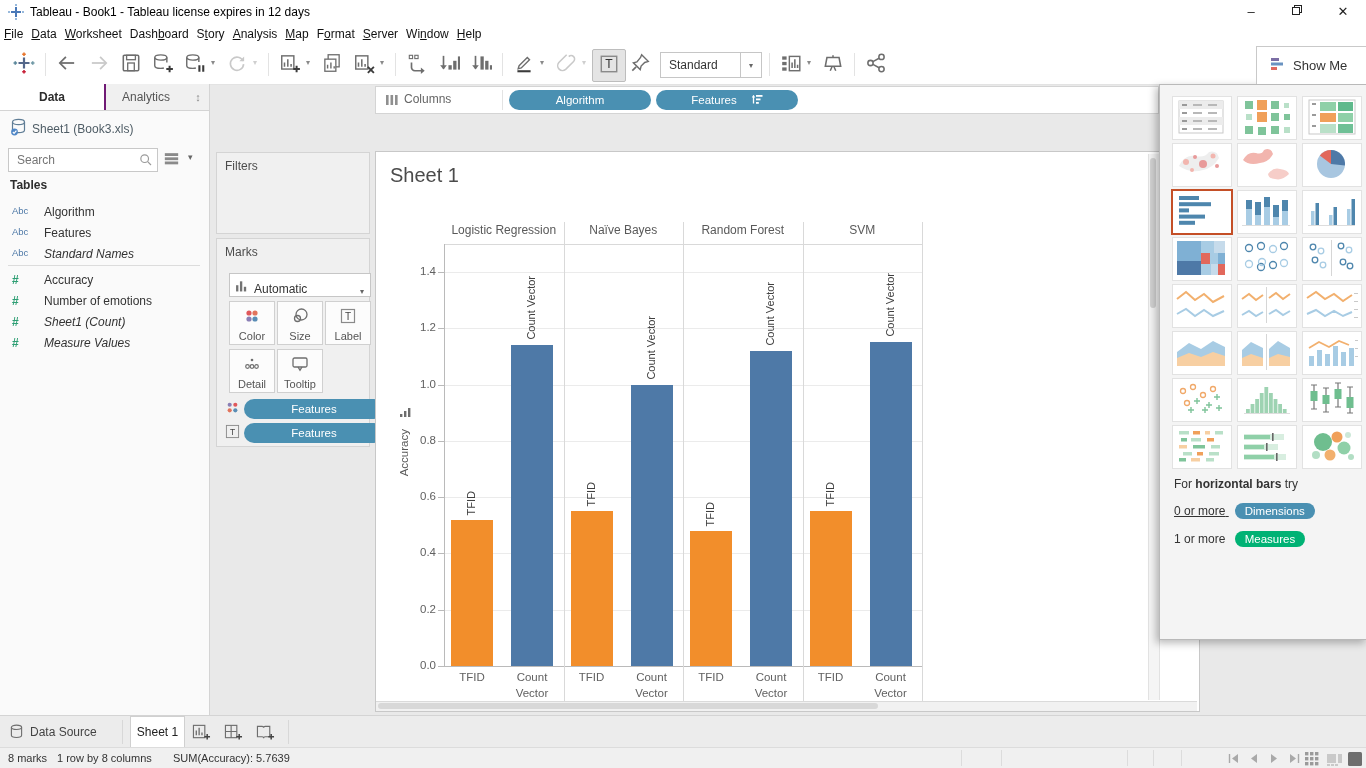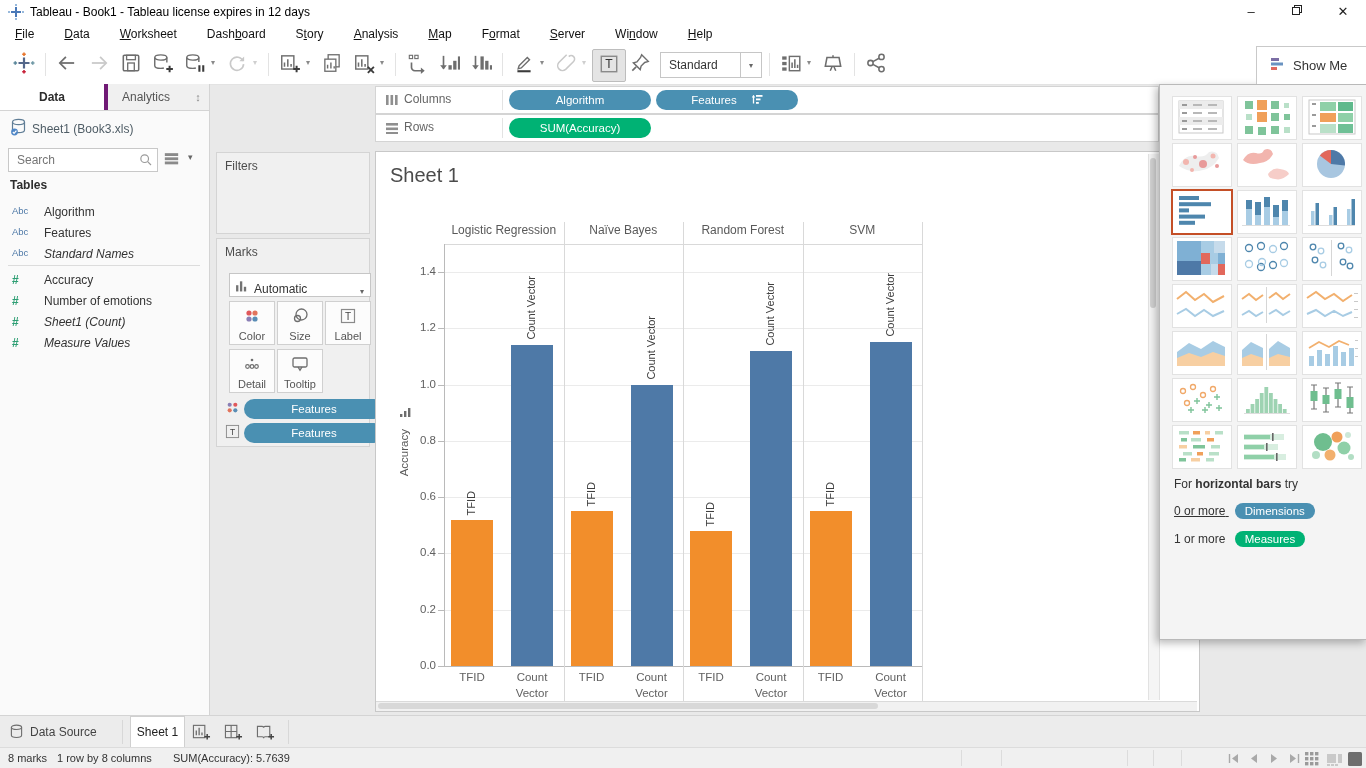--- a/index.html
+++ b/index.html
@@ -5,21 +5,21 @@
   html,body{margin:0;padding:0;background:#9a9a9a;}
   .app{position:relative;width:1366px;height:768px;background:#e9e9e9;overflow:hidden;
        font-family:"Liberation Sans",sans-serif;font-size:12px;color:#333;}
   .abs{position:absolute;}
   
   .titlebar{left:0;top:0;width:1366px;height:24px;background:#fff;}
   .titlebar .ttl{position:absolute;left:30px;top:5px;font-size:12px;color:#000;}
   .winbtn{position:absolute;top:0;width:46px;height:24px;text-align:center;line-height:24px;color:#222;font-size:13px;}
   
   .menubar{left:0;top:24px;width:1366px;height:21px;background:#fff;}
-  .mi{display:inline-block;padding:3px 15px;font-size:12px;color:#111;cursor:default;}
+  .mi{display:inline-block;padding:3px 4px;font-size:12px;color:#111;cursor:default;}
   
   .toolbar{left:0;top:45px;width:1366px;height:39px;background:#fff;border-bottom:1px solid #e3e3e3;}
   .tbtn{position:absolute;top:4px;width:32px;height:31px;display:flex;align-items:center;justify-content:center;border-radius:2px;}
   .tbtn.active{background:#e4e4e4;border:1px solid #bdbdbd;}
   .tsep{position:absolute;top:8px;width:1px;height:23px;background:#e3e3e3;}
   .tcaret{position:absolute;top:13px;font-size:8px;color:#8a8a8a;}
   .tdrop{position:absolute;top:7px;height:24px;background:#fff;border:1px solid #c6c6c6;display:flex;align-items:center;}
   .tdrop .lbl{padding:0 8px;font-size:12px;color:#333;flex:1;}
   .tdrop .dc{width:20px;height:100%;border-left:1px solid #c6c6c6;display:flex;align-items:center;justify-content:center;font-size:8px;color:#666;}
   
@@ -262,21 +262,21 @@
           <rect x="2" y="1" width="8" height="3" fill="#7b6ea5"></rect>
           <rect x="2" y="5.5" width="12" height="3" fill="#6a93c1"></rect>
           <rect x="2" y="10" width="6" height="3" fill="#e0685e"></rect>
         </svg>
     </span>
     <span style="font-size:13px;color:#333;">Show Me</span>
   </div>
 
   <div class="abs data-panel">
     <div class="dp-tabs">
-      <div class="dp-tab" style="left:0;width:104px;background:#fff;border-right:4px solid #701a75;font-weight:bold;color:#2d2d2d;">Data</div>
+      <div class="dp-tab" style="left:0;width:104px;background:#fff;border-right:2px solid #701a75;font-weight:bold;color:#2d2d2d;">Data</div>
       <div class="dp-tab" style="left:105px;width:82px;color:#555;">Analytics</div>
       <div class="dp-tab" style="left:190px;width:16px;color:#8a8a8a;font-size:11px;">↕</div>
     </div>
     <span class="abs" style="left:10px;top:34px;">
       <svg width="17" height="18" viewBox="0 0 17 18">
           <ellipse cx="8.5" cy="4" rx="6" ry="2.6" fill="none" stroke="#5f7d95" stroke-width="1.2"></ellipse>
           <path d="M2.5 4v8c0 1.5 2.7 2.6 6 2.6s6-1.1 6-2.6V4" fill="none" stroke="#5f7d95" stroke-width="1.2"></path>
           <circle cx="4.5" cy="14" r="3.4" fill="#4f86c6"></circle>
           <path d="M2.9 14l1.2 1.3 2.3-2.7" fill="none" stroke="#fff" stroke-width="1.2"></path>
         </svg>
@@ -414,34 +414,20 @@
         <div class="pill blue" style="width: 118px;">
           <span>Features</span>
           <span style="margin-left:8px;"><svg width="12" height="11" viewBox="0 0 12 11">
               <path d="M2.5 1.5v8" stroke="#fff" stroke-width="1.3"></path>
               <path d="M0.8 3.5L2.5 1l1.7 2.5z" fill="#fff"></path>
               <rect x="5" y="1" width="6.5" height="1.8" fill="#fff"></rect>
               <rect x="5" y="4.5" width="4.5" height="1.8" fill="#fff"></rect>
               <rect x="5" y="8" width="2.8" height="1.8" fill="#fff"></rect>
             </svg></span>
         </div>
-      </div>
-  </div>
-  <div class="shelf" style="top:114px;">
-    <span class="abs" style="left:9px;top:7px;">
-      <svg width="14" height="12" viewBox="0 0 14 12">
-          <rect x="1" y="1" width="12" height="2.6" fill="#8f8f8f"></rect>
-          <rect x="1" y="5.5" width="12" height="2.6" fill="#8f8f8f"></rect>
-          <rect x="1" y="10" width="12" height="2.6" fill="#8f8f8f"></rect>
-        </svg>
-    </span>
-    <span class="slbl">Rows</span>
-    <span class="sdiv"></span>
-    <div id="rowpills" style="position:absolute;left:133px;top:3px;display:flex;gap:5px;">
-        <div class="pill green" style="width: 118px;">SUM(Accuracy)</div>
       </div>
   </div>
 
   <div class="abs canvas" id="canvas">
     <div class="ws-title">Sheet 1</div>
     <div id="chart" class="abs" style="left:0;top:0;width:823px;height:559px;">
         <div class="abs" style="position: absolute; left: 68px; top: 71px; width: 119.5px; text-align: center; color: rgb(89, 89, 89);">Logistic Regression</div>
         <div class="abs" style="position: absolute; left: 187.5px; top: 71px; width: 119.5px; text-align: center; color: rgb(89, 89, 89);">Naïve Bayes</div>
         <div class="abs" style="position: absolute; left: 307px; top: 71px; width: 119.5px; text-align: center; color: rgb(89, 89, 89);">Random Forest</div>
         <div class="abs" style="position: absolute; left: 426.5px; top: 71px; width: 119.5px; text-align: center; color: rgb(89, 89, 89);">SVM</div>

